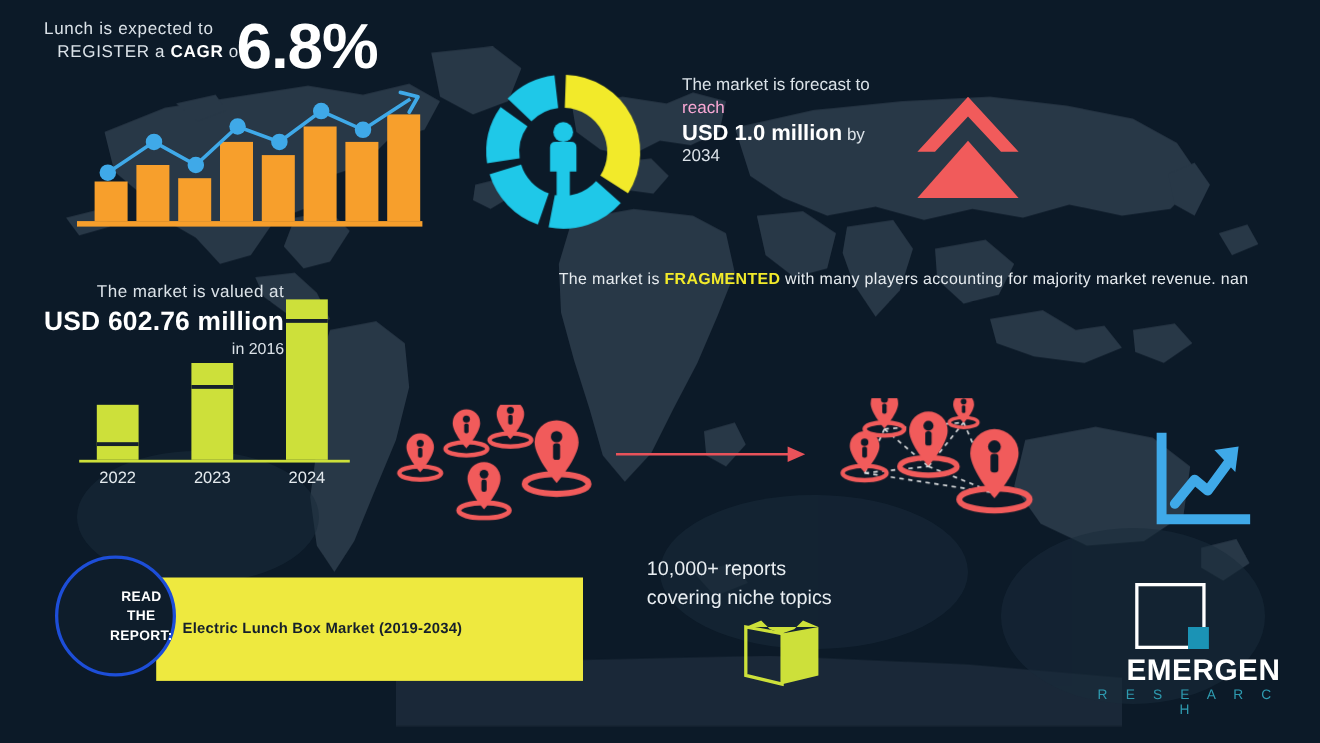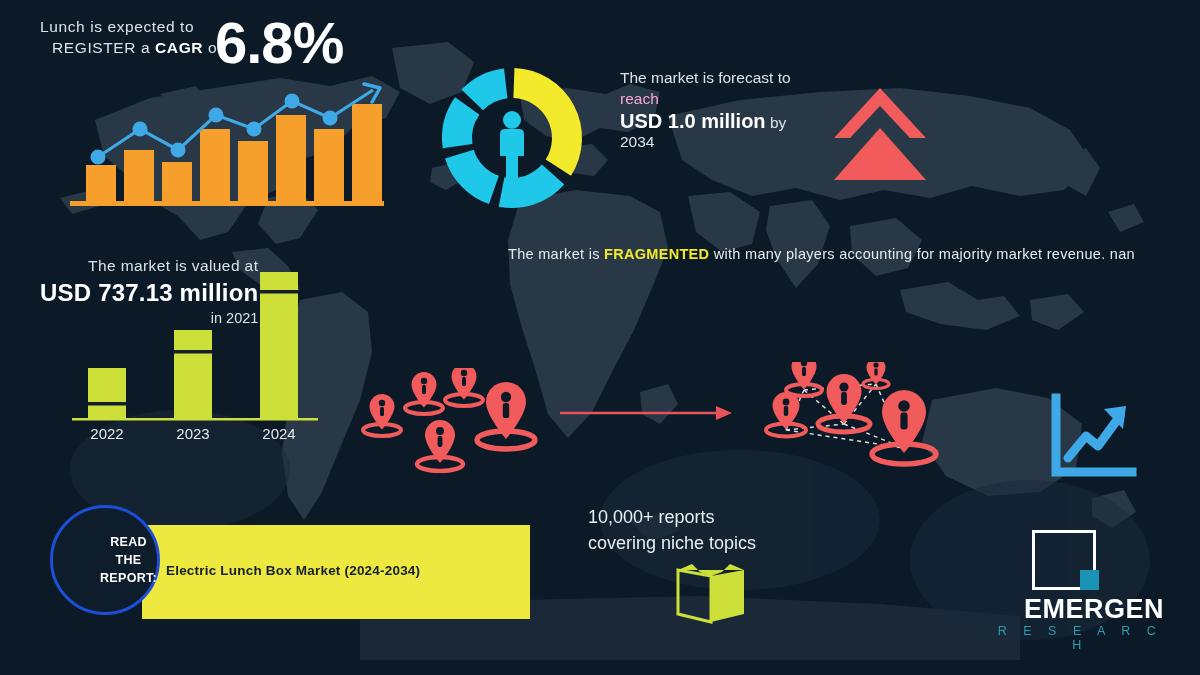--- a/index.html
+++ b/index.html
@@ -201,22 +201,22 @@
 
   <svg id="red-arrows" viewBox="0 0 96 100">
     <path d="M48 4 L94 54 L78 54 L48 22 L18 54 L2 54 Z" fill="#f15b5b"></path>
     <path d="M48 44 L94 96 L2 96 Z" fill="#f15b5b"></path>
   </svg>
 
   <div id="frag"><span>The market is </span><span class="hl">FRAGMENTED</span><span> with many players accounting for majority market revenue. nan</span></div>
 
   <div id="val-block">
     <div id="v1">The market is valued  at</div>
-    <div id="v2">USD 737.13 million</div>
-    <div id="v3">in 2021</div>
+    <div id="v2">USD 602.76 million</div>
+    <div id="v3">in 2016</div>
   </div>
 
   <svg id="green-chart" viewBox="0 0 250 172">
     <g>
       <rect x="18" y="96" width="38" height="50" fill="#cde03a"></rect>
       <rect x="18" y="130" width="38" height="3.5" fill="#15202c"></rect>
       <rect x="104" y="58" width="38" height="88" fill="#cde03a"></rect>
       <rect x="104" y="78" width="38" height="3.5" fill="#15202c"></rect>
       <rect x="190" y="0" width="38" height="146" fill="#cde03a"></rect>
       <rect x="190" y="18" width="38" height="3.5" fill="#15202c"></rect>
@@ -302,21 +302,21 @@
     </g>
   </svg>
 
   <svg id="trend-icon" viewBox="0 0 92 92">
     <path d="M10 6 L10 80 L86 80" fill="none" stroke="#3fa9e8" stroke-width="9" stroke-linecap="square"></path>
     <polyline points="22,66 40,44 52,54 74,24" fill="none" stroke="#3fa9e8" stroke-width="9" stroke-linejoin="round" stroke-linecap="round"></polyline>
     <path d="M58 17 L80 14 L77 37 Z" fill="#3fa9e8"></path>
   </svg>
 
   <div id="report-bar">
-    <div id="report-title">Electric Lunch Box Market (2024-2034)</div>
+    <div id="report-title">Electric Lunch Box Market (2019-2034)</div>
   </div>
   <div id="report-circle">
     <div id="report-circle-label">
       <div>READ</div>
       <div>THE</div>
       <div>REPORT:</div>
     </div>
   </div>
 
   <div id="reports-stat">

